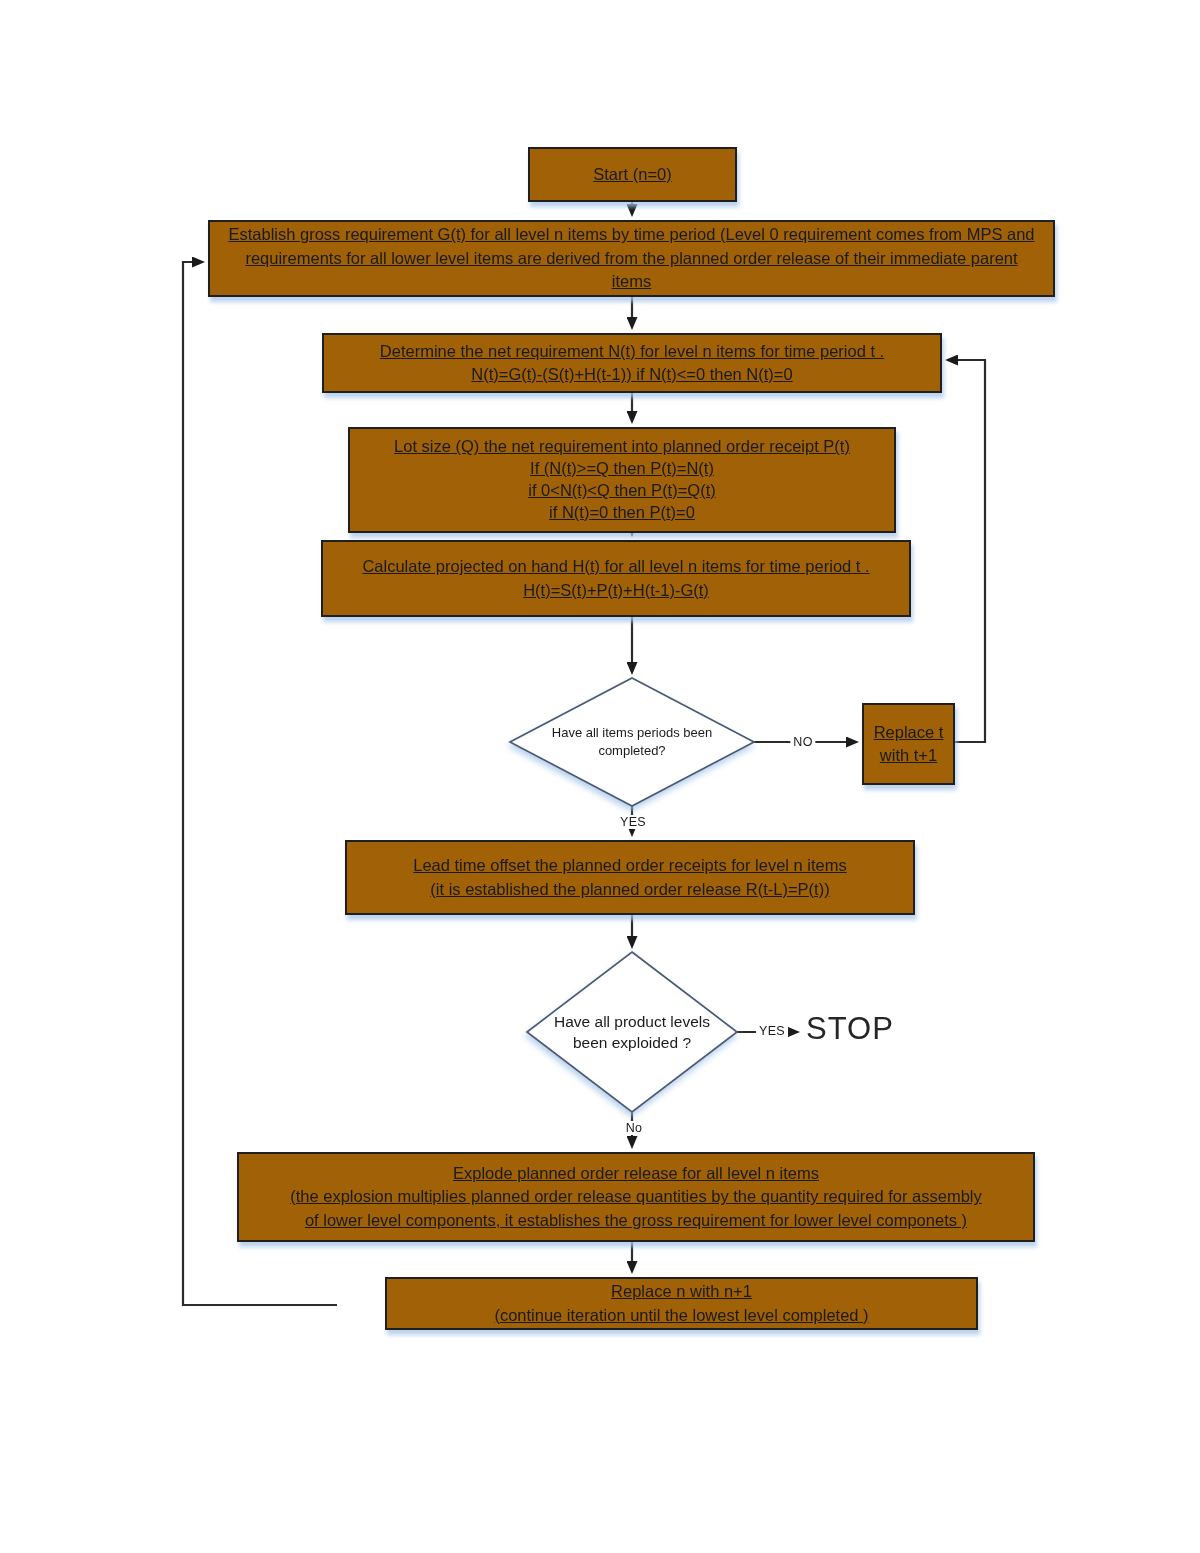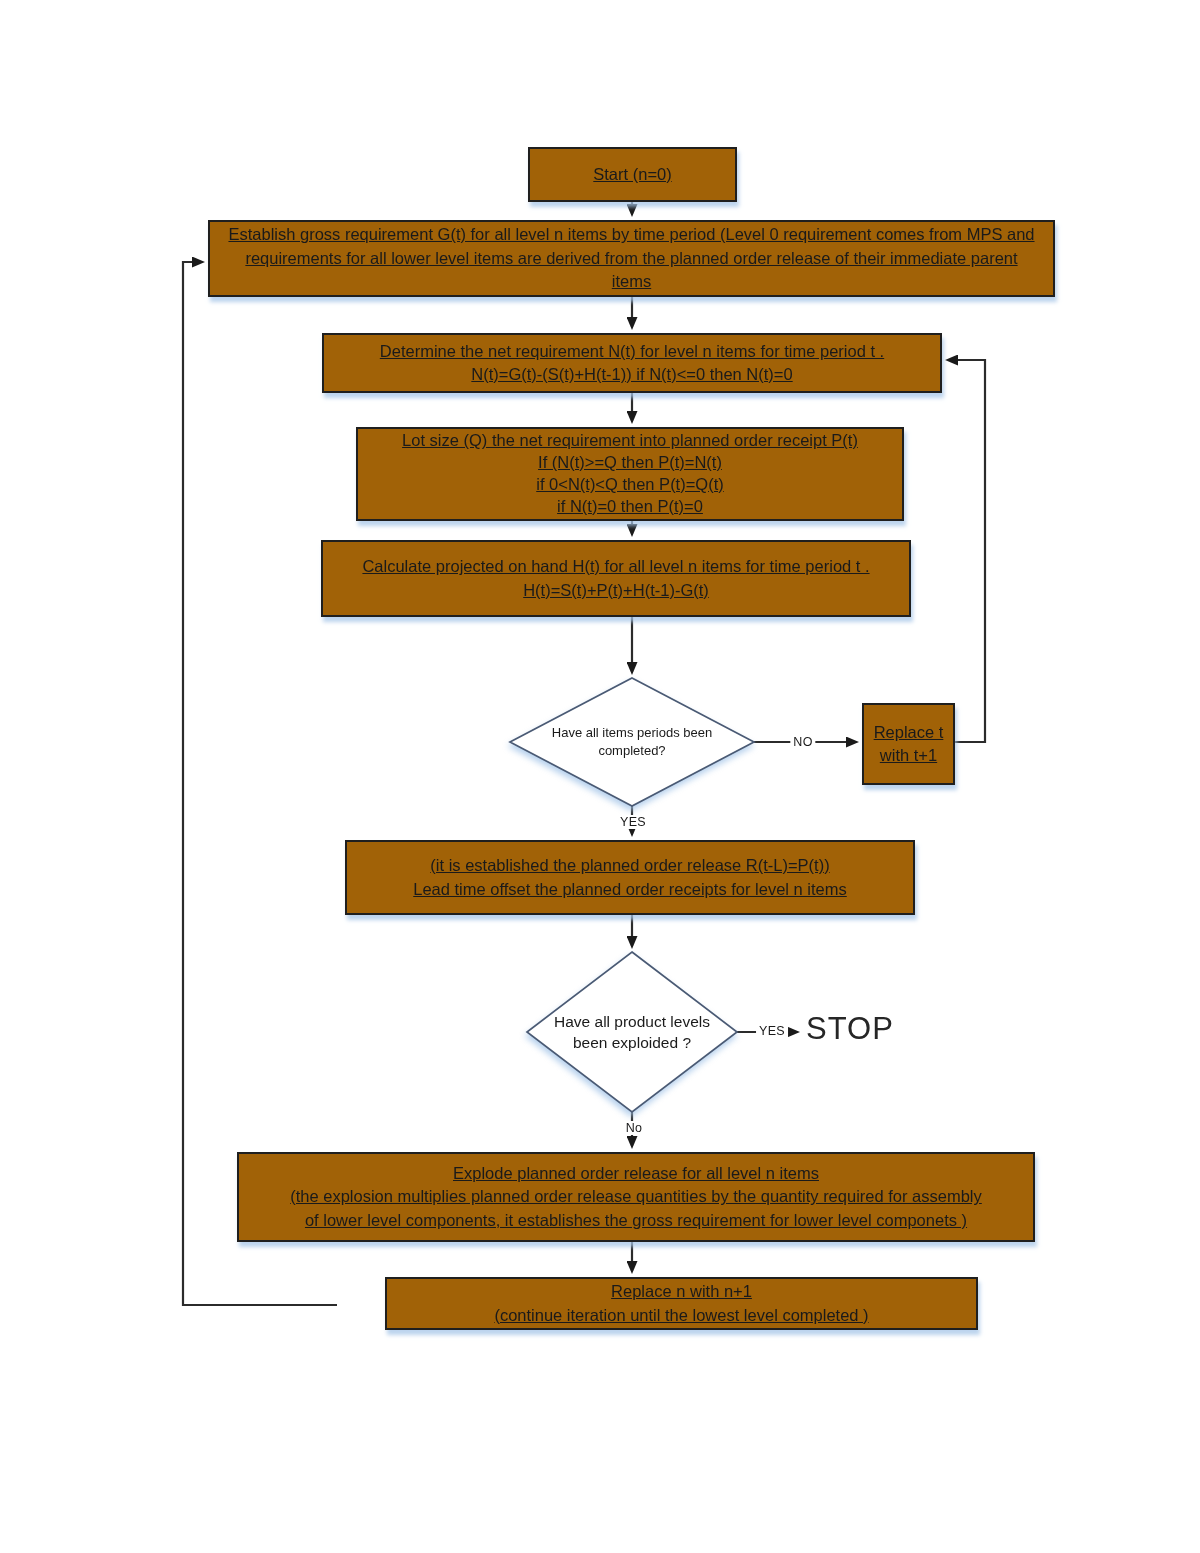--- a/index.html
+++ b/index.html
@@ -104,21 +104,21 @@
 
   <div class="node" style="left:208px; top:220px; width:847px; height:77px; padding:2px 14px;">
     <div class="ln">Establish gross requirement G(t) for all level n items by time period  (Level 0 requirement comes from MPS and requirements for all lower level items are derived from the planned order release of their immediate parent items</div>
   </div>
 
   <div class="node" style="left:322px; top:333px; width:620px; height:60px;">
     <div class="ln">Determine the net requirement N(t) for level n items for time period t .</div>
     <div class="ln">N(t)=G(t)-(S(t)+H(t-1)) if N(t)&lt;=0 then N(t)=0</div>
   </div>
 
-  <div class="node" style="left:356px; top:427px; width:548px; height:94px; line-height:1.32;">
+  <div class="node" style="left:348px; top:427px; width:548px; height:106px; line-height:1.32;">
     <div class="ln">Lot size (Q) the net requirement into planned order receipt P(t)</div>
     <div class="ln">If (N(t)&gt;=Q then P(t)=N(t)</div>
     <div class="ln">if 0&lt;N(t)&lt;Q then P(t)=Q(t)</div>
     <div class="ln">if N(t)=0 then P(t)=0</div>
   </div>
 
   <div class="node" style="left:321px; top:540px; width:590px; height:77px;">
     <div class="ln">Calculate projected on hand H(t) for all level n items for time period t .</div>
     <div class="ln">H(t)=S(t)+P(t)+H(t-1)-G(t)</div>
   </div>
@@ -127,22 +127,22 @@
     <div>Have all items periods been</div>
     <div>completed?</div>
   </div>
 
   <div class="node" style="left:862px; top:703px; width:93px; height:82px;">
     <div class="ln">Replace t</div>
     <div class="ln">with t+1</div>
   </div>
 
   <div class="node" style="left:345px; top:840px; width:570px; height:75px;">
+    <div class="ln">Lead time offset the planned order receipts for level n items</div>
     <div class="ln">(it is established the planned order release R(t-L)=P(t))</div>
-    <div class="ln">Lead time offset the planned order receipts for level n items</div>
   </div>
 
   <div class="diamond-text" style="left:527px; top:1005px; width:210px; height:55px; font-size:15.5px;">
     <div>Have all product levels</div>
     <div>been exploided ?</div>
   </div>
 
   <div class="node" style="left:237px; top:1152px; width:798px; height:90px;">
     <div class="ln">Explode planned order release for all level n items</div>
     <div class="ln">(the explosion multiplies planned order release quantities by the quantity required for assembly</div>

